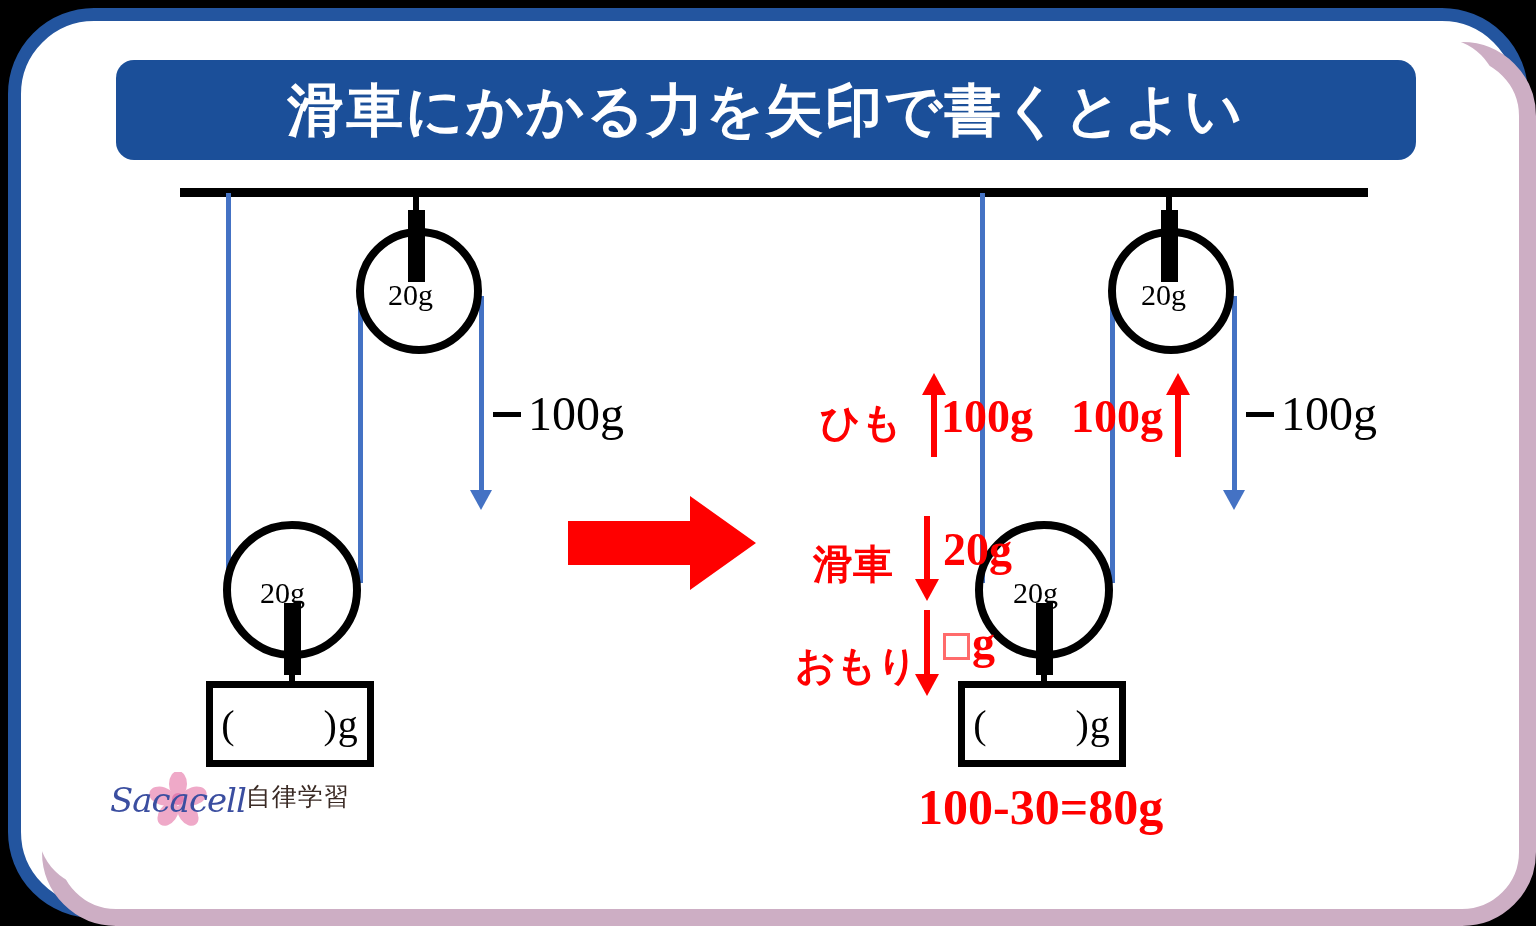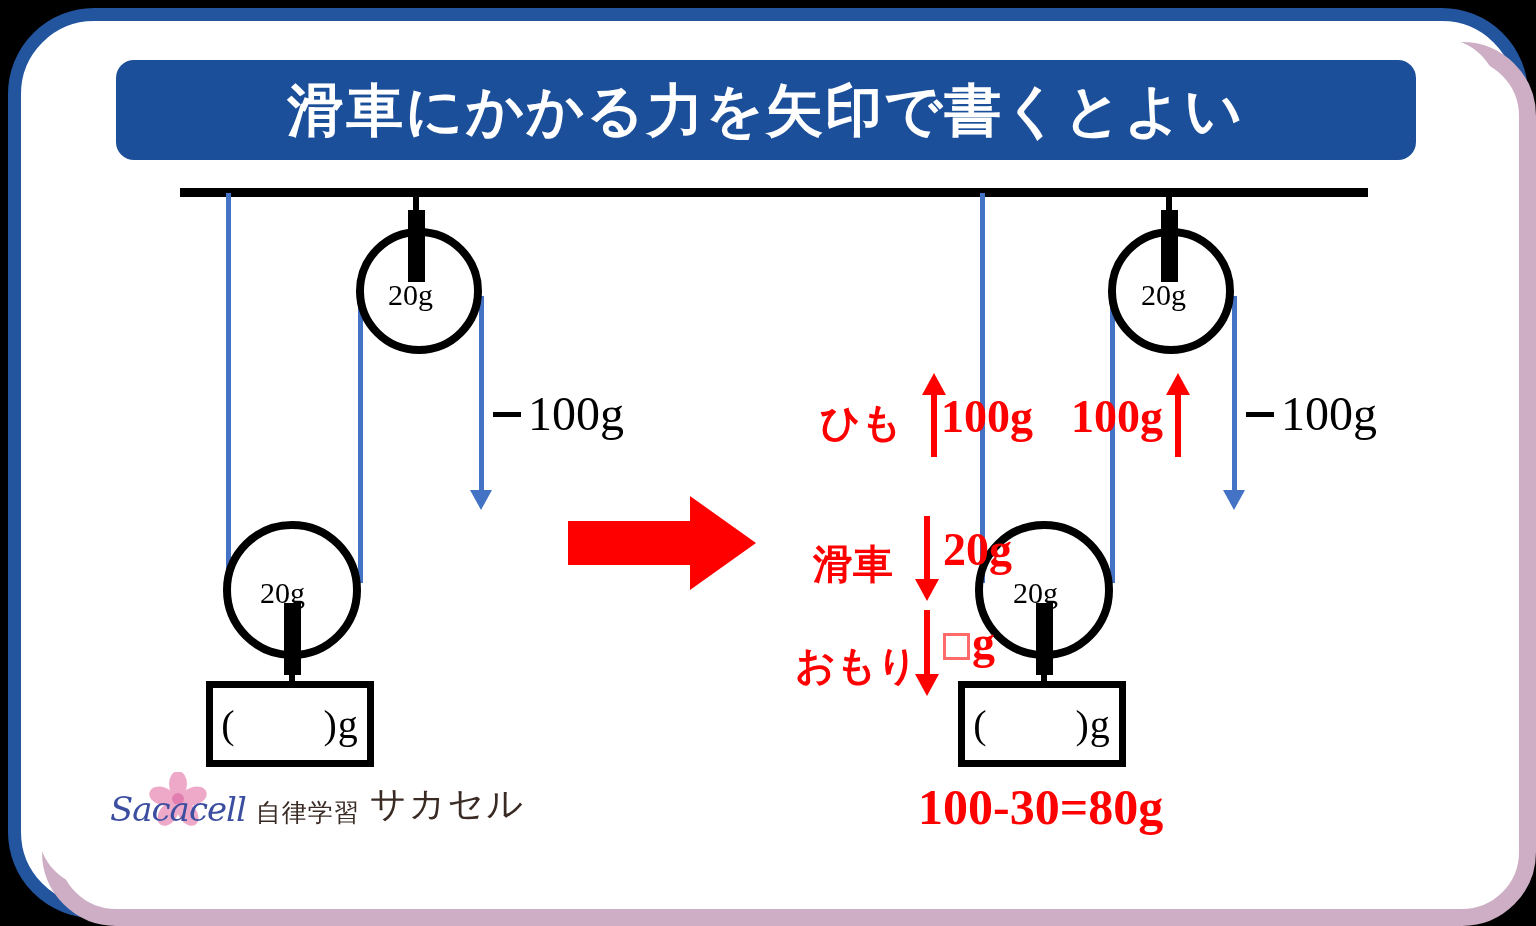--- a/index.html
+++ b/index.html
@@ -200,35 +200,34 @@
     box-sizing: border-box;
     border: 3px solid #FF6B6B;
     vertical-align: -2px;
     margin-right: 2px;
   }
 
   
   .big-arrow { position: absolute; }
 
   
-  .logo { position: absolute; display: flex; align-items: flex-end; }
+  .logo { position: absolute; display: flex; align-items: flex-start; }
   .logo-script {
     font-family: "DejaVu Serif", serif;
     font-style: italic;
     font-size: 34px;
     color: #3B4EA0;
     letter-spacing: -1px;
     position: relative;
     z-index: 1;
   }
   .logo-jp-small {
     font-family: Liberation Sans, sans-serif;
     font-size: 25px;
     color: #3A2A24;
-    margin-left: 10px;
     letter-spacing: 1px;
   }
   .logo-jp-big {
     font-family: "DejaVu Sans", sans-serif;
     font-size: 36px;
     color: #3A2A24;
     margin-left: 10px;
     letter-spacing: 2px;
   }
 </style>
@@ -342,17 +341,16 @@
           <ellipse cx="34" cy="12" rx="9" ry="13"></ellipse>
           <ellipse cx="50" cy="24" rx="9" ry="13" transform="rotate(72 50 24)"></ellipse>
           <ellipse cx="44" cy="42" rx="9" ry="13" transform="rotate(144 44 42)"></ellipse>
           <ellipse cx="24" cy="42" rx="9" ry="13" transform="rotate(216 24 42)"></ellipse>
           <ellipse cx="18" cy="24" rx="9" ry="13" transform="rotate(288 18 24)"></ellipse>
           <circle cx="34" cy="27" r="6" fill="#E27FB0"></circle>
         </g>
       </svg>
       <span class="logo-script">Sacacell</span>
       <span class="logo-jp-small">自律学習</span>
-      <span class="logo-jp-big">サカセル</span>
     </div>
 
   </div>
 </div>
 
 </body></html>

